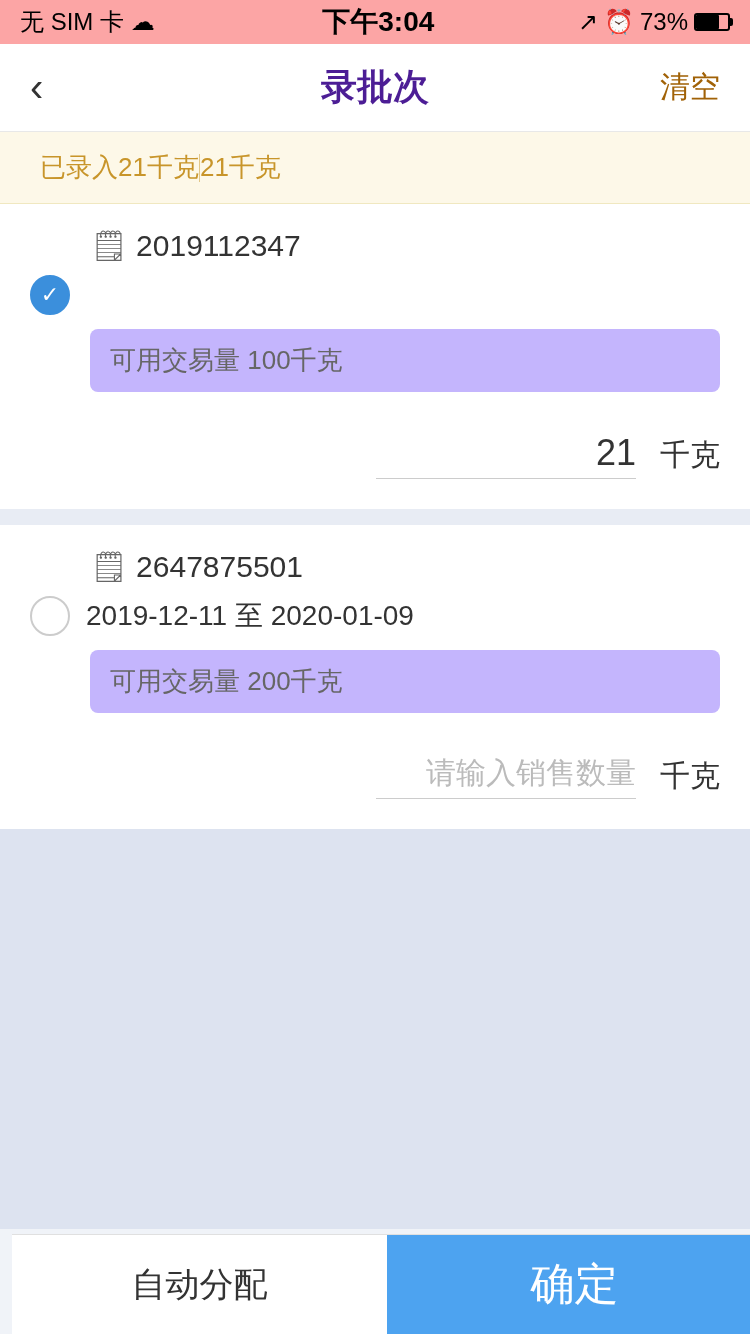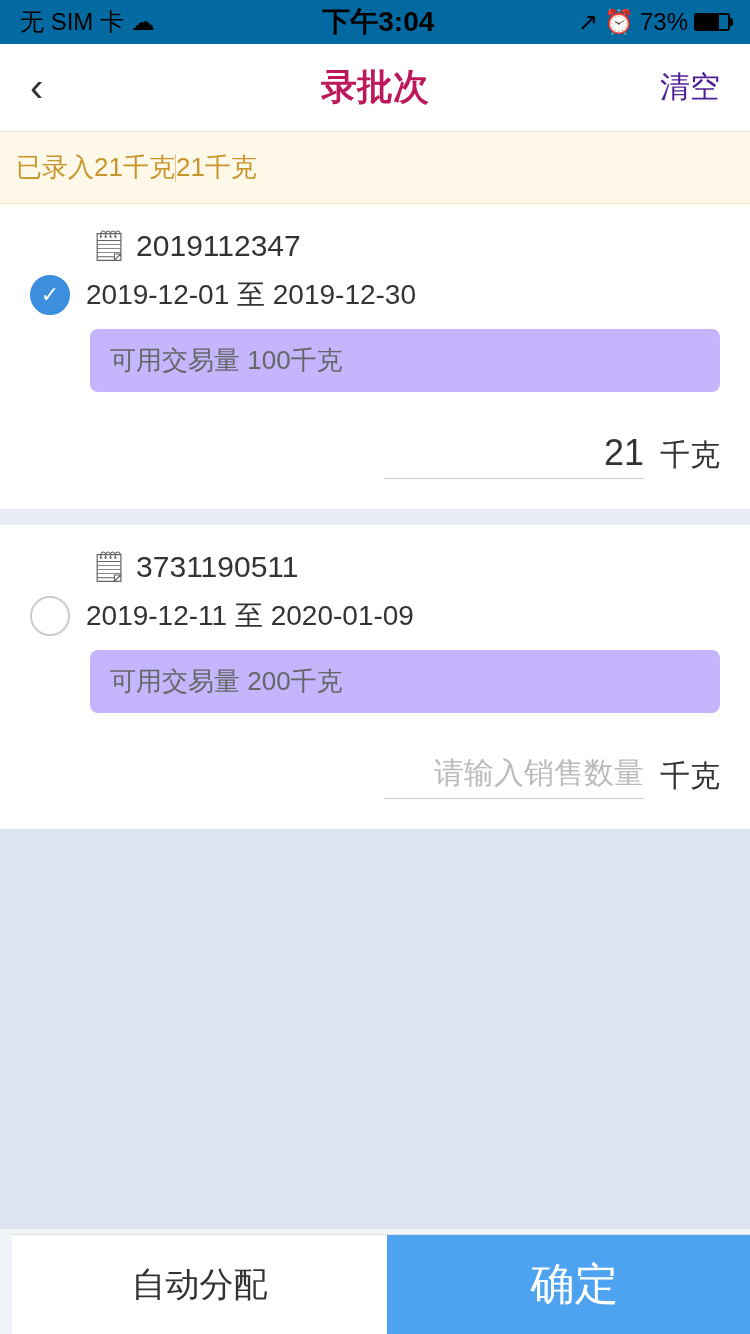--- a/index.html
+++ b/index.html
@@ -10,21 +10,21 @@
       font-family: -apple-system, 'PingFang SC', 'Helvetica Neue', Arial, sans-serif;
       background: #f0f3f8;
       font-size: 28px;
       color: #333;
     }
 
     
     .status-bar {
       width: 750px;
       height: 44px;
-      background: #0369a1;
+      background: #fca5a5;
       display: flex;
       align-items: center;
       justify-content: space-between;
       padding: 0 20px;
       font-size: 24px;
       color: #000;
     }
     .status-left { display: flex; align-items: center; gap: 8px; }
     .status-center { font-weight: 600; font-size: 28px; margin-left: 24px; }
     .status-right { display: flex; align-items: center; gap: 6px; font-size: 24px; }
@@ -42,32 +42,32 @@
     }
     .nav-back {
       font-size: 40px;
       color: #333;
       cursor: pointer;
       width: 60px;
     }
     .nav-title {
       font-size: 36px;
       font-weight: 600;
-      color: #be185d;
+      color: #4c1d95;
     }
     .nav-clear {
       font-size: 30px;
-      color: #4c1d95;
+      color: #a16207;
       cursor: pointer;
     }
 
     
     .info-banner {
       background: #fdf8e8;
-      padding: 18px 16px;
+      padding: 18px 40px;
       display: flex;
       align-items: center;
       border-bottom: 1px solid #f0e8c0;
     }
     .info-label {
       font-size: 26px;
       color: #c8952a;
     }
     .info-divider {
       width: 1px;
@@ -201,21 +201,21 @@
 
     .qty-row-wrapper {
       background: #fff;
       padding: 10px 30px 20px 30px;
     }
     .qty-line {
       display: flex;
       align-items: center;
       justify-content: space-between;
       padding: 10px 0 10px 0;
-      gap: 16px;
+      gap: 24px;
     }
     .underline-input-wrap {
       display: flex;
       flex-direction: column;
       align-items: flex-end;
       flex: 1;
     }
     .underline-input-wrap .underline {
       height: 1px;
       background: #ccc;
@@ -259,21 +259,20 @@
   <div class="batch-card">
     <div class="batch-item">
 
       <div class="batch-id-row">
         <span class="batch-icon">🗒</span>
         <span class="batch-id">2019112347</span>
       </div>
 
       <div class="batch-date-row">
         <div class="radio-circle checked"></div>
-        <span class="batch-date">2019-12-01 至 2019-12-30</span>
       </div>
 
       <div class="batch-available-row">可用交易量 100千克</div>
     </div>
 
     <div class="qty-row-wrapper">
       <div class="qty-line">
         <div class="underline-input-wrap">
           <span style="font-size:36px;color:#333;font-weight:500;align-self:flex-end;">21</span>
           <div class="underline"></div>
@@ -283,21 +282,21 @@
     </div>
   </div>
 
   <div class="section-divider"></div>
 
   <div class="batch-card">
     <div class="batch-item">
 
       <div class="batch-id-row">
         <span class="batch-icon">🗒</span>
-        <span class="batch-id">3731190511</span>
+        <span class="batch-id">2647875501</span>
       </div>
 
       <div class="batch-date-row">
         <div class="radio-circle"></div>
         <span class="batch-date">2019-12-11 至 2020-01-09</span>
       </div>
 
       <div class="batch-available-row">可用交易量 200千克</div>
     </div>
 

